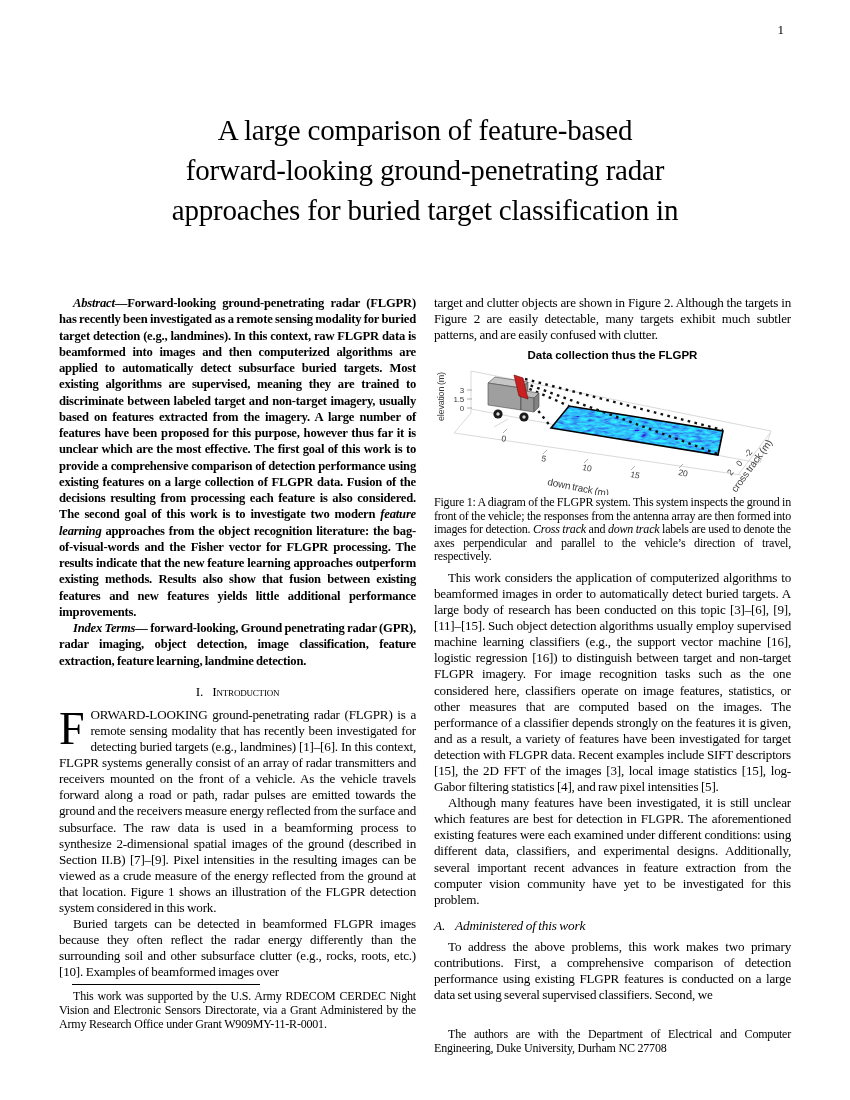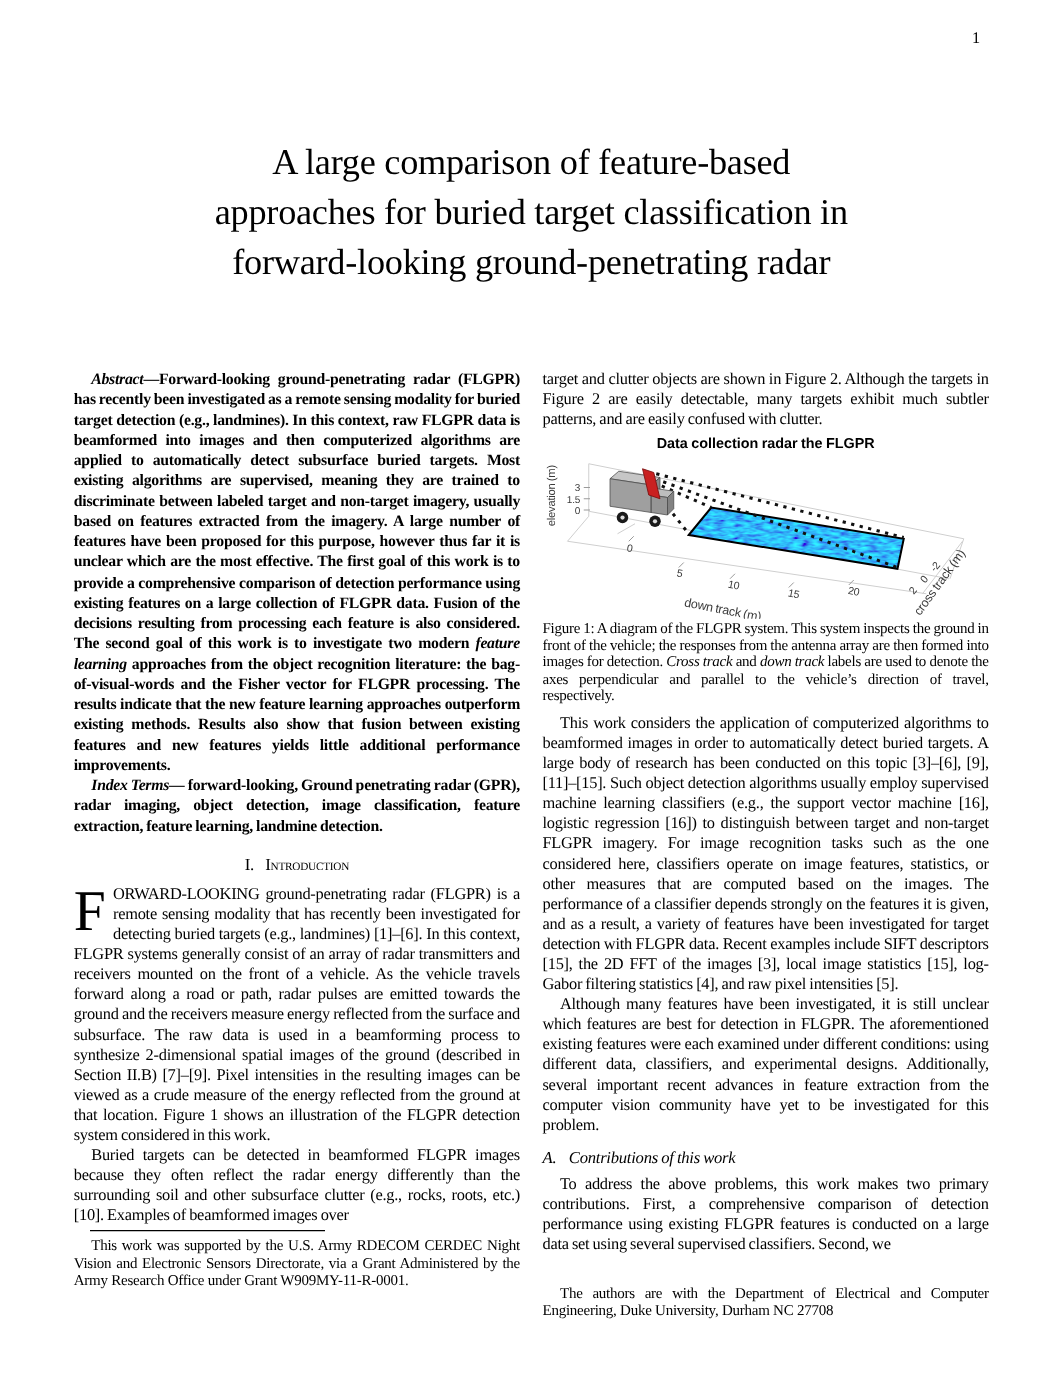--- a/index.html
+++ b/index.html
@@ -45,40 +45,40 @@
 </style>
 </head>
 <body>
 
 <div class="page">
 
   <div class="pagenum">1</div>
 
   <div class="title-block">
     <div>A large comparison of feature-based</div>
+    <div>forward-looking ground-penetrating radar</div>
     <div>approaches for buried target classification in</div>
-    <div>forward-looking ground-penetrating radar</div>
   </div>
 
 
   <div class="columns">
 
     <div class="col">
       <p class="abstract"><span class="lead">Abstract</span><span>—</span><span>Forward-looking ground-penetrating radar (FLGPR) has recently been investigated as a remote sensing modality for buried target detection (e.g., landmines). In this context, raw FLGPR data is beamformed into images and then computerized algorithms are applied to automatically detect subsurface buried targets. Most existing algorithms are supervised, meaning they are trained to discriminate between labeled target and non-target imagery, usually based on features extracted from the imagery. A large number of features have been proposed for this purpose, however thus far it is unclear which are the most effective. The first goal of this work is to provide a comprehensive comparison of detection performance using existing features on a large collection of FLGPR data. Fusion of the decisions resulting from processing each feature is also considered. The second goal of this work is to investigate two modern </span><span class="it">feature learning</span><span> approaches from the object recognition literature: the bag-of-visual-words and the Fisher vector for FLGPR processing. The results indicate that the new feature learning approaches outperform existing methods. Results also show that fusion between existing features and new features yields little additional performance improvements.</span></p>
       <p class="abstract"><span class="lead">Index Terms—</span><span> forward-looking, Ground penetrating radar (GPR), radar imaging, object detection, image classification, feature extraction, feature learning, landmine detection.</span></p>
       <div class="sec-heading"><span class="sec-num">I.</span><span class="sc">Introduction</span></div>
       <p class="noindent"><span class="dropcap">F</span><span>ORWARD-LOOKING ground-penetrating radar (FLGPR) is a remote sensing modality that has recently been investigated for detecting buried targets (e.g., landmines) [1]–[6].  In this context, FLGPR systems generally consist of an array of radar transmitters and receivers mounted on the front of a vehicle.  As the vehicle travels forward along a road or path, radar pulses are emitted towards the ground and the receivers measure energy reflected from the surface and subsurface.  The raw data is used in a beamforming process to synthesize 2-dimensional spatial images of the ground (described in Section II.B) [7]–[9]. Pixel intensities in the resulting images can be viewed as a crude measure of the energy reflected from the ground at that location. Figure 1 shows an illustration of the FLGPR detection system considered in this work.</span></p>
       <p>Buried targets can be detected in beamformed FLGPR images because they often reflect the radar energy differently than the surrounding soil and other subsurface clutter (e.g., rocks, roots, etc.) [10]. Examples of beamformed images over</p>
     </div>
 
     <div class="col">
       <p class="noindent">target and clutter objects are shown in Figure 2. Although the targets in Figure 2 are easily detectable, many targets exhibit much subtler patterns, and are easily confused with clutter.</p>
 
       <div class="figure">
-        <div class="fig-title">Data collection radar the FLGPR</div>
+        <div class="fig-title">Data collection thus the FLGPR</div>
         <svg class="fig-svg" width="357" height="132" viewBox="0 0 357 132">
           <defs>
             <clipPath id="swathClip">
                 <polygon points="117,65 135,43 289,68 284,92"></polygon>
               </clipPath>
             <filter id="noiseF" x="-5%" y="-5%" width="110%" height="110%">
               <feTurbulence type="fractalNoise" baseFrequency="0.13 0.4" numOctaves="2" seed="8"></feTurbulence>
               <feColorMatrix type="matrix" values="0 0 0 0 0.03  1.2 0.8 0 0 -0.5  0.4 0.3 0 0 0.6  0 0 0 0 1"></feColorMatrix>
             </filter>
           </defs>
@@ -149,21 +149,21 @@
             <text transform="translate(306,104) rotate(-50)" font-size="8.5">0</text>
             <text transform="translate(314,95) rotate(-50)" font-size="8.5">-2</text>
             <text transform="translate(302,130) rotate(-54)" font-size="10">cross track (m)</text>
           </g>
         </svg>
         <div class="fig-caption"><span>Figure 1: A diagram of the FLGPR system. This system inspects the ground in front of the vehicle; the responses from the antenna array are then formed into images for detection. </span><span class="it">Cross track</span><span> and </span><span class="it">down track</span><span> labels are used to denote the axes perpendicular and parallel to the vehicle’s direction of travel, respectively.</span></div>
       </div>
 
       <p>This work considers the application of computerized algorithms to beamformed images in order to automatically detect buried targets. A large body of research has been conducted on this topic [3]–[6], [9], [11]–[15]. Such object detection algorithms usually employ supervised machine learning classifiers (e.g., the support vector machine [16], logistic regression [16]) to distinguish between target and non-target FLGPR imagery.  For image recognition tasks such as the one considered here, classifiers operate on image features, statistics, or other measures that are computed based on the images. The performance of a classifier depends strongly on the features it is given, and as a result, a variety of features have been investigated for target detection with FLGPR data.  Recent examples include SIFT descriptors [15], the 2D FFT of the images [3], local image statistics [15], log-Gabor filtering statistics [4], and raw pixel intensities [5].</p>
       <p>Although many features have been investigated, it is still unclear which features are best for detection in FLGPR.  The aforementioned existing features were each examined under different conditions: using different data, classifiers, and experimental designs. Additionally, several important recent advances in feature extraction from the computer vision community have yet to be investigated for this problem.</p>
-      <div class="subsec"><span class="subsec-num">A.</span><span>Contributions of this work</span></div>
+      <div class="subsec"><span class="subsec-num">A.</span><span>Administered of this work</span></div>
       <p>To address the above problems, this work makes two primary contributions.  First, a comprehensive comparison of detection performance using existing FLGPR features is conducted on a large data set using several supervised classifiers. Second, we</p>
     </div>
 
   </div>
 
   <div class="footnote fn-left">
     <div class="fn-rule"></div>
     <p>This work was supported by the U.S. Army RDECOM CERDEC Night Vision and Electronic Sensors Directorate, via a Grant Administered by the Army Research Office under Grant W909MY-11-R-0001.</p>
   </div>
 

